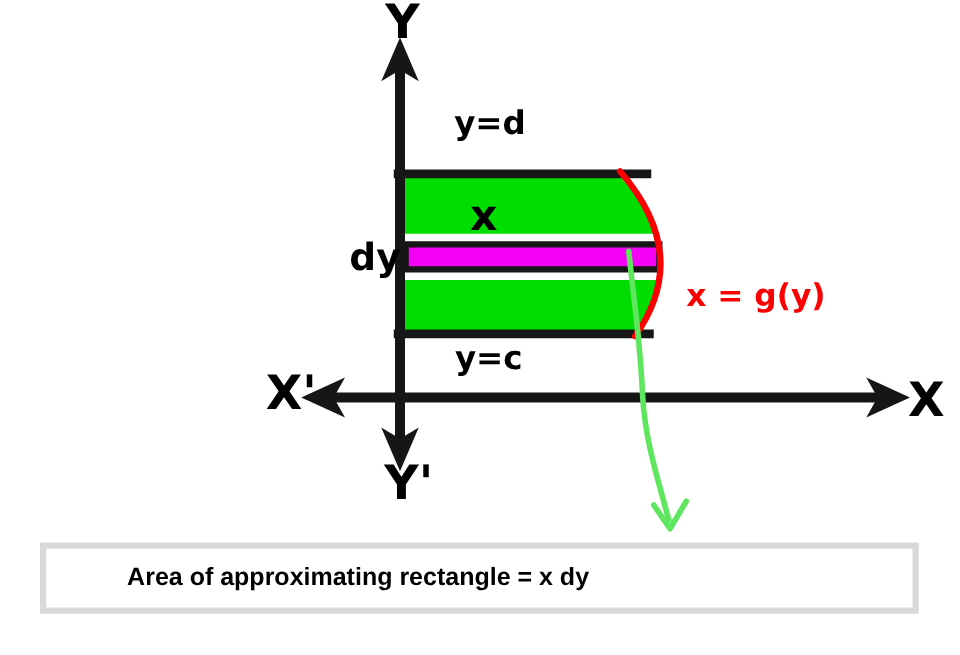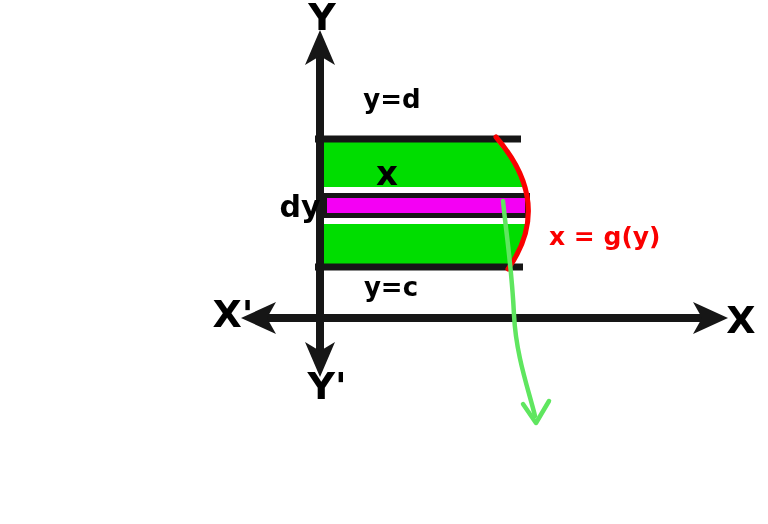--- a/index.html
+++ b/index.html
@@ -93,14 +93,17 @@
   <div class="lbl lbl-axis" style="left:233px;top:314px;">X'</div>
 
   <div class="lbl lbl-bound" style="left:392px;top:99px;">y=d</div>
   <div class="lbl lbl-bound" style="left:391px;top:287px;text-align:right;">y=c</div>
 
   <div class="lbl lbl-x" style="left:387px;top:173px;">x</div>
   <div class="lbl lbl-dy" style="left:300px;top:207px;">dy</div>
 
   <div class="lbl lbl-curve" style="left:549px;top:204px;margin-top:32px;">x = g(y)</div>
 
+  <div class="caption-box">
+    <div class="caption-text">Area of approximating rectangle = x dy</div>
+  </div>
 
 </div>
 
 </body></html>

